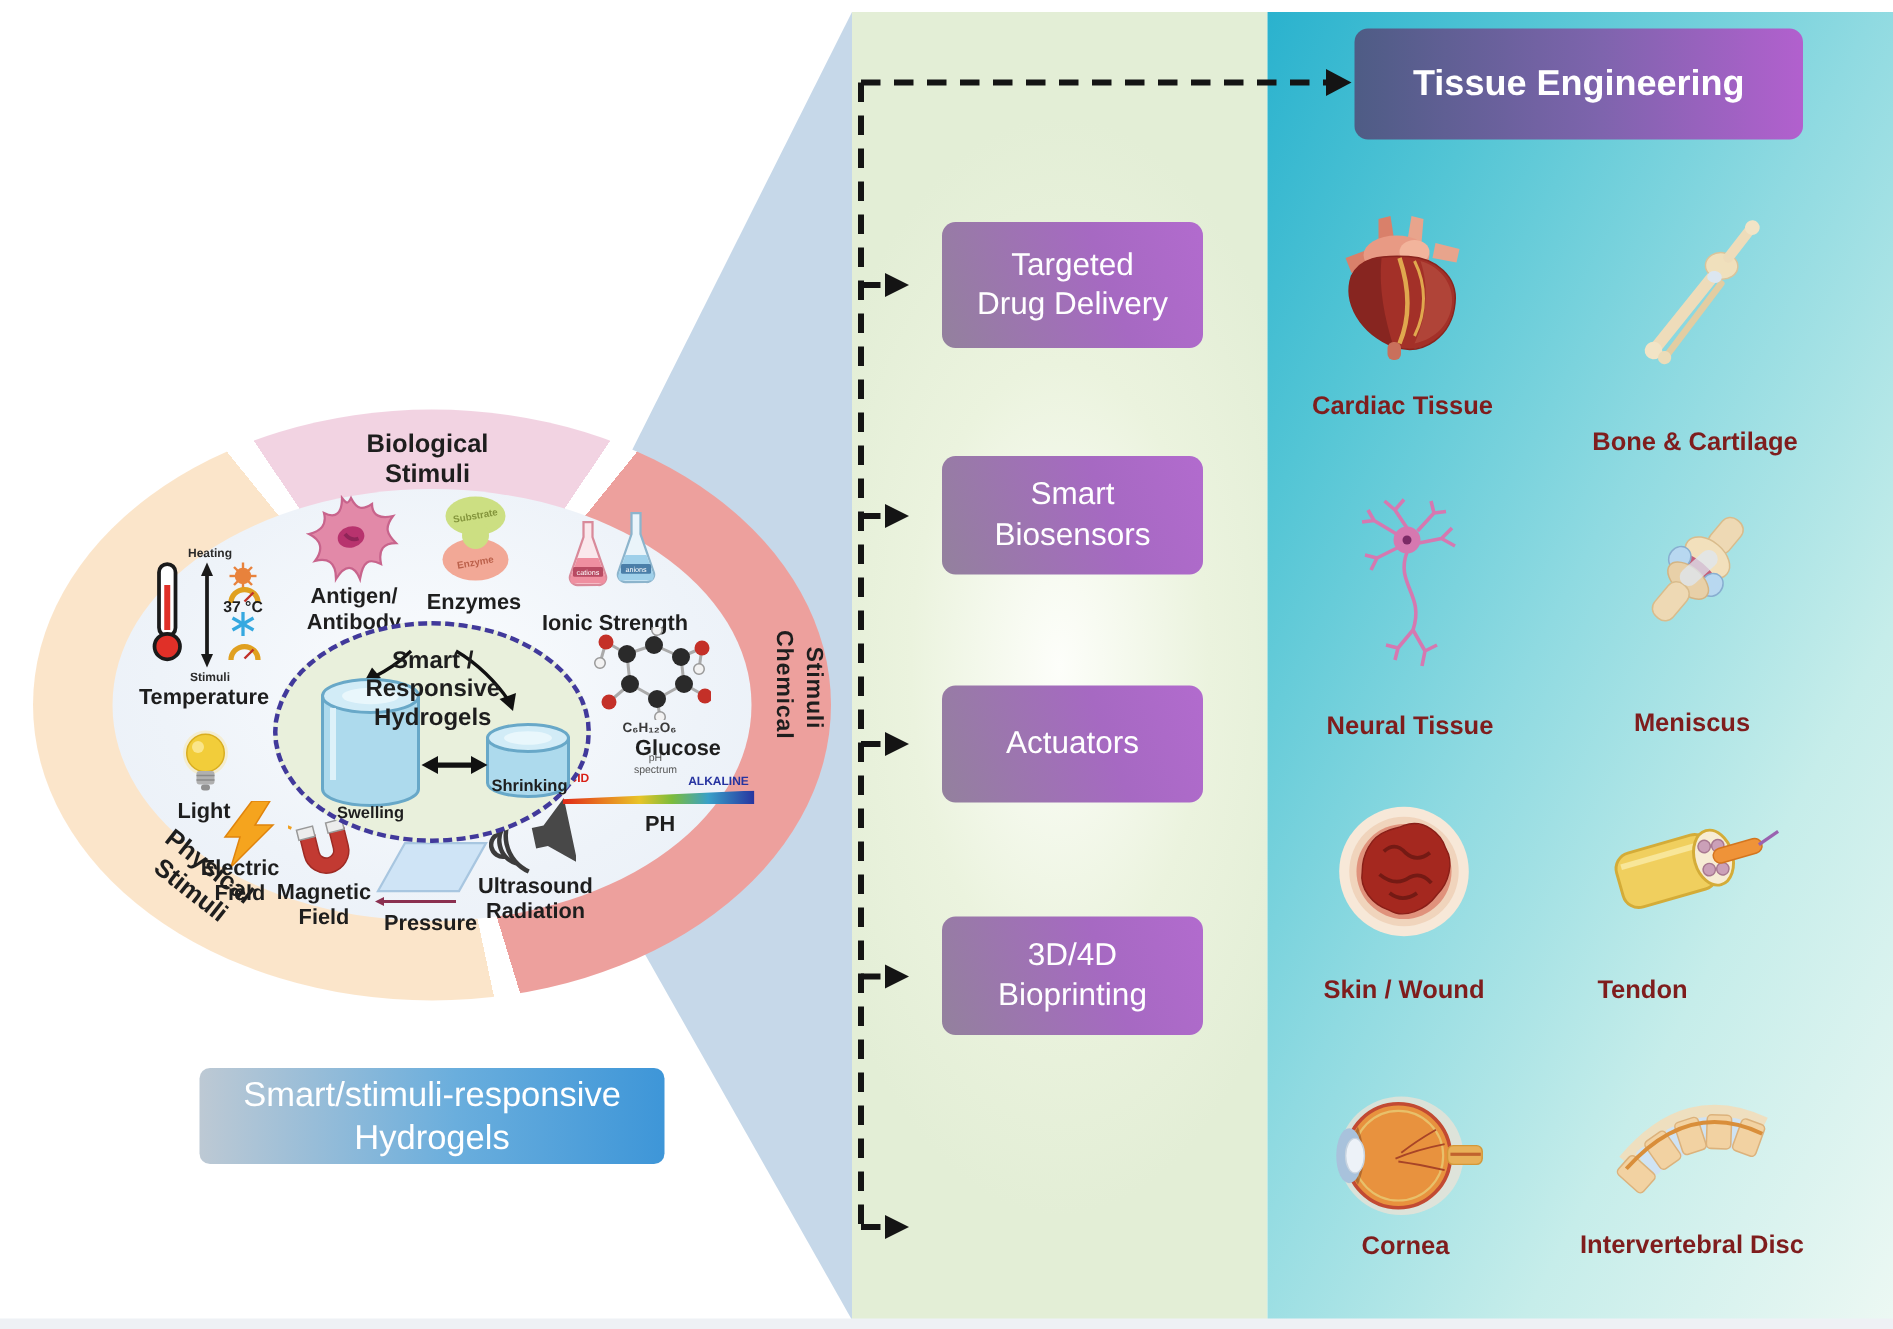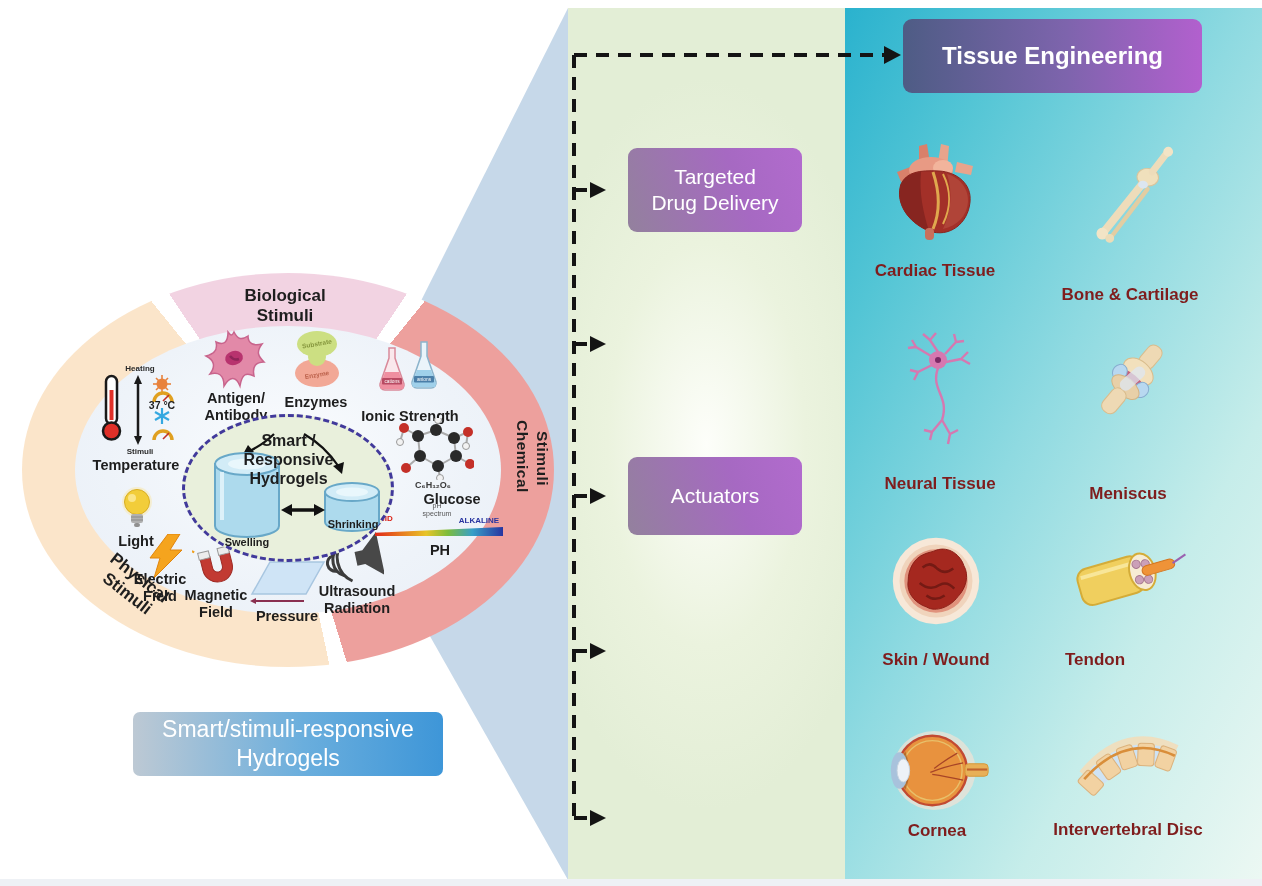--- a/index.html
+++ b/index.html
@@ -265,21 +265,25 @@
       <polygon points="590,182 590,198 606,190"></polygon>
       <polygon points="590,336 590,352 606,344"></polygon>
       <polygon points="590,488 590,504 606,496"></polygon>
       <polygon points="590,643 590,659 606,651"></polygon>
       <polygon points="590,810 590,826 606,818"></polygon>
     </g>
   </svg>
 
   <div class="app-box" style="top:148px;height:84px;">Targeted
 Drug Delivery</div>
+  <div class="app-box" style="top:304px;height:79px;">Smart
+Biosensors</div>
   <div class="app-box" style="top:457px;height:78px;">Actuators</div>
+  <div class="app-box" style="top:611px;height:79px;">3D/4D
+Bioprinting</div>
 
   <div class="te-box">Tissue Engineering</div>
 
   <svg class="abs" style="left:885px;top:138px;" width="100" height="108" viewBox="0 0 100 100">
     <path d="M34 4 l8 -2 4 26 -12 2 z" fill="#d9806a"></path>
     <path d="M56 2 l8 2 -2 24 -10 -2 z" fill="#e8a48c"></path>
     <path d="M12 30 l16 -6 4 10 -16 6 z" fill="#d9806a"></path>
     <path d="M72 20 l16 4 -2 9 -16 -3 z" fill="#e8a48c"></path>
     <ellipse cx="46" cy="28" rx="22" ry="13" fill="#e89a84"></ellipse>
     <ellipse cx="58" cy="26" rx="10" ry="8" fill="#f2b49c"></ellipse>
@@ -327,21 +331,21 @@
       <rect x="42" y="2" width="16" height="26" rx="7" fill="#eed9b4" stroke="#d9bc8c"></rect>
       <ellipse cx="50" cy="34" rx="17" ry="11" fill="#f2e0bc" stroke="#d9bc8c"></ellipse>
       <ellipse cx="50" cy="43" rx="15" ry="4" fill="#c4607a"></ellipse>
       <ellipse cx="36" cy="46" rx="7" ry="8" fill="#b8d8f0" stroke="#88aed0"></ellipse>
       <ellipse cx="64" cy="46" rx="7" ry="8" fill="#b8d8f0" stroke="#88aed0"></ellipse>
       <ellipse cx="50" cy="54" rx="16" ry="9" fill="#e8d0a8" stroke="#d4b483"></ellipse>
       <rect x="42" y="58" width="16" height="28" rx="7" fill="#eed9b4" stroke="#d9bc8c"></rect>
       <rect x="44" y="28" width="12" height="30" rx="6" fill="#dde7f2" opacity="0.75" transform="rotate(8 50 43)"></rect>
     </g>
   </svg>
-  <div class="tissue-lbl" style="left:1053px;top:484px;width:150px;">Meniscus</div>
+  <div class="tissue-lbl" style="left:1053px;top:472px;width:150px;">Meniscus</div>
 
   <svg class="abs" style="left:888px;top:532px;" width="96" height="98" viewBox="0 0 100 100">
     <circle cx="50" cy="50" r="45" fill="#f7e8d8"></circle>
     <circle cx="50" cy="50" r="38" fill="#f0d4bc"></circle>
     <circle cx="50" cy="50" r="33" fill="#e0927c"></circle>
     <path d="M50 18 C64 13 76 24 79 34 C85 44 81 58 73 66 C65 77 50 83 40 77 C28 73 19 62 21 50 C21 38 27 26 38 22 C42 20 46 20 50 18 Z" fill="#a5281f" stroke="#8a1f18"></path>
     <g stroke="#741a14" stroke-width="2.6" fill="none">
       <path d="M36 36 q8 -7 15 1 q8 7 17 0"></path>
       <path d="M33 52 q11 9 21 2 q8 -4 15 4"></path>
       <path d="M40 65 q9 7 19 0"></path>

